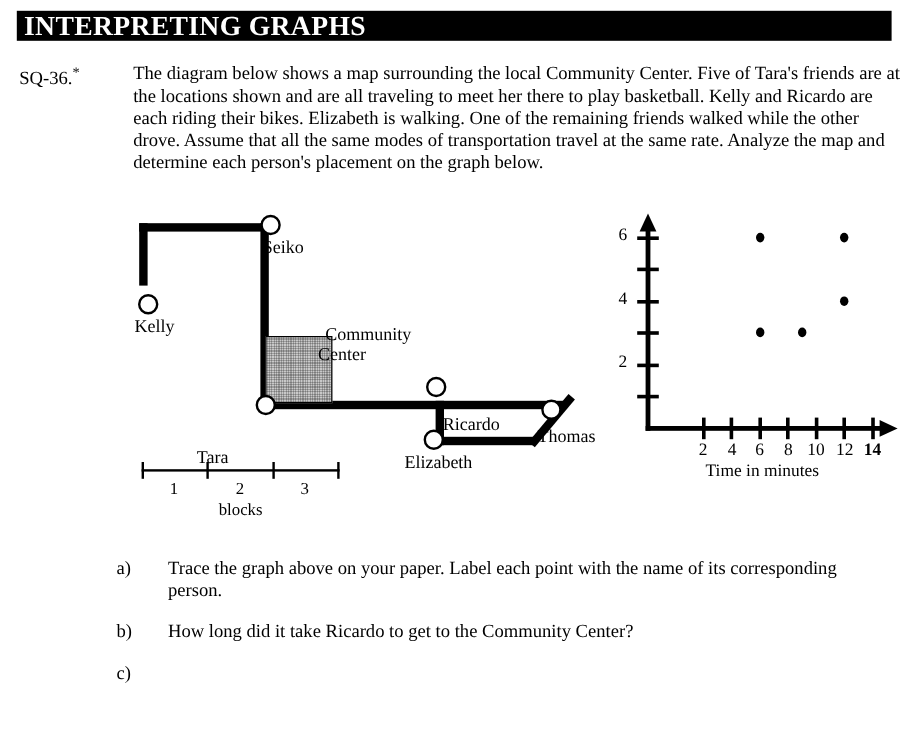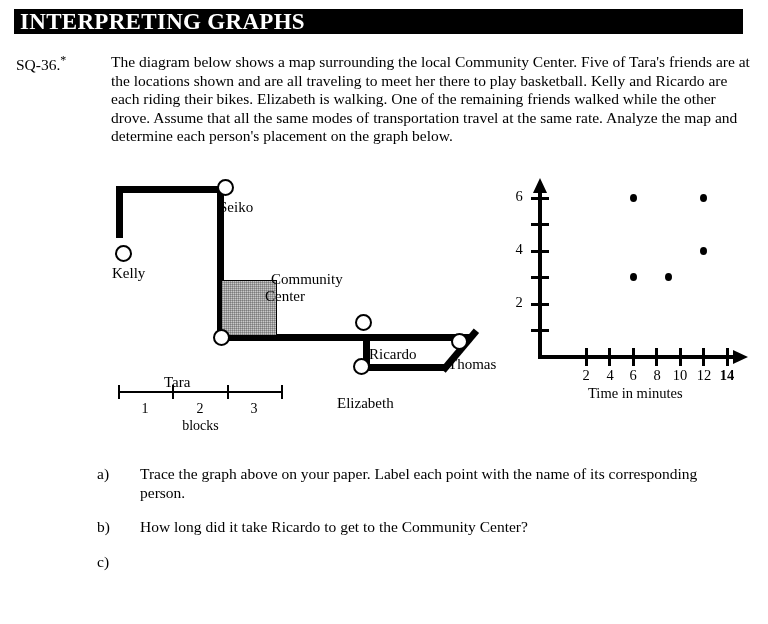--- a/index.html
+++ b/index.html
@@ -256,21 +256,21 @@
     <div class="node" style="left:15px; top:75px;"></div>
     <div class="node" style="left:113px; top:159px;"></div>
     <div class="node" style="left:255px; top:144px;"></div>
     <div class="node" style="left:253px; top:188px;"></div>
     <div class="node" style="left:351px; top:163px;"></div>
 
     <div class="map-label" style="left:119px; top:29px;">Seiko</div>
     <div class="map-label" style="left:12px; top:95px;">Kelly</div>
     <div class="map-label" style="left:64px; top:164px;margin-top:40px;">Tara</div>
     <div class="map-label" style="left:269px; top:144px;margin-top:32px;">Ricardo</div>
-    <div class="map-label" style="left:237px; top:225px;">Elizabeth</div>
+    <div class="map-label" style="left:237px; top:208px;">Elizabeth</div>
     <div class="map-label" style="left:348px; top:186px;">Thomas</div>
 
     <div class="map-label" style="left:171px; top:101px;">Community</div>
     <div class="map-label" style="left:165px; top:118px;">Center</div>
 
     <div class="scale" style="left:18px; top:215px;">
       <div class="scale-line"></div>
       <div class="scale-tick" style="left:0px;"></div>
       <div class="scale-tick" style="left:54px;"></div>
       <div class="scale-tick" style="left:109px;"></div>

